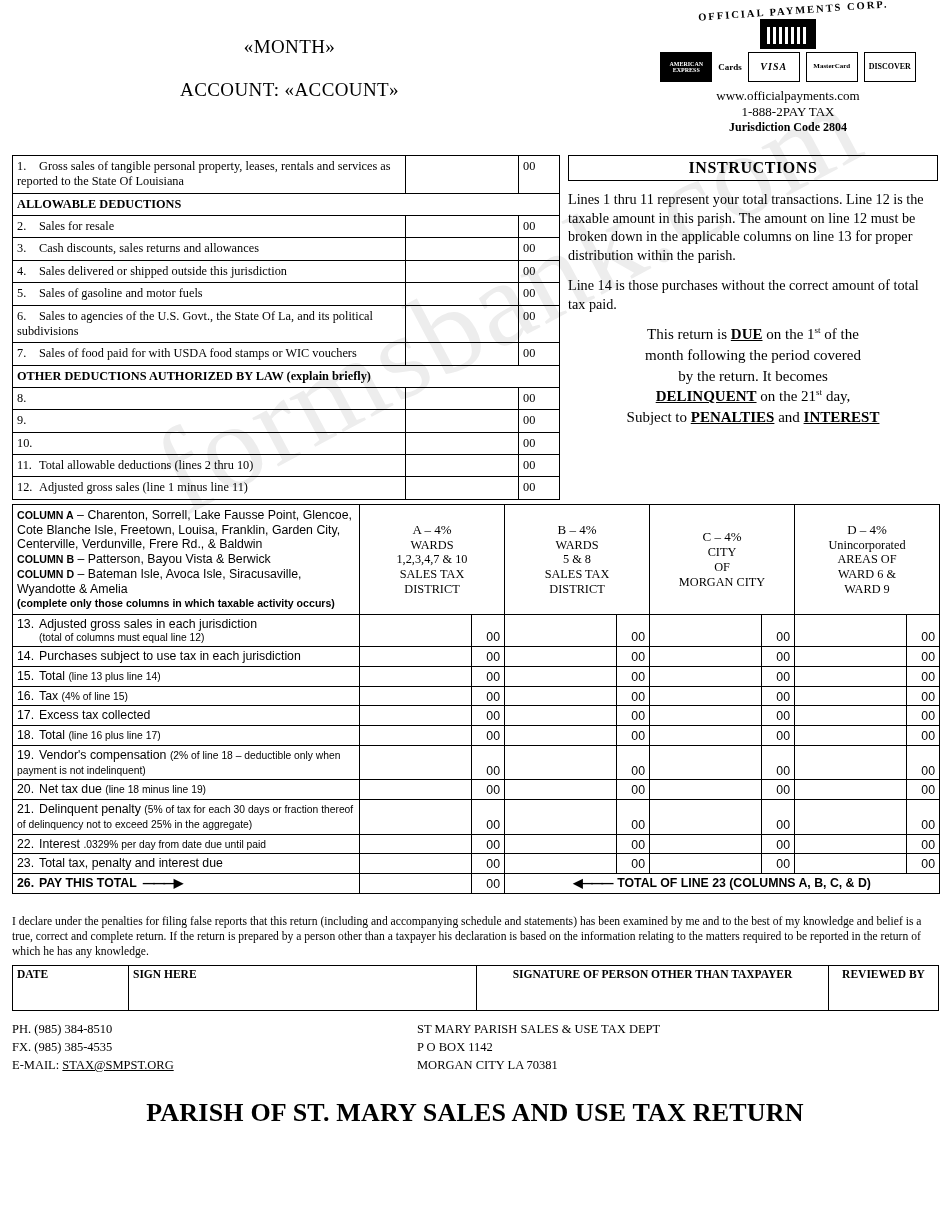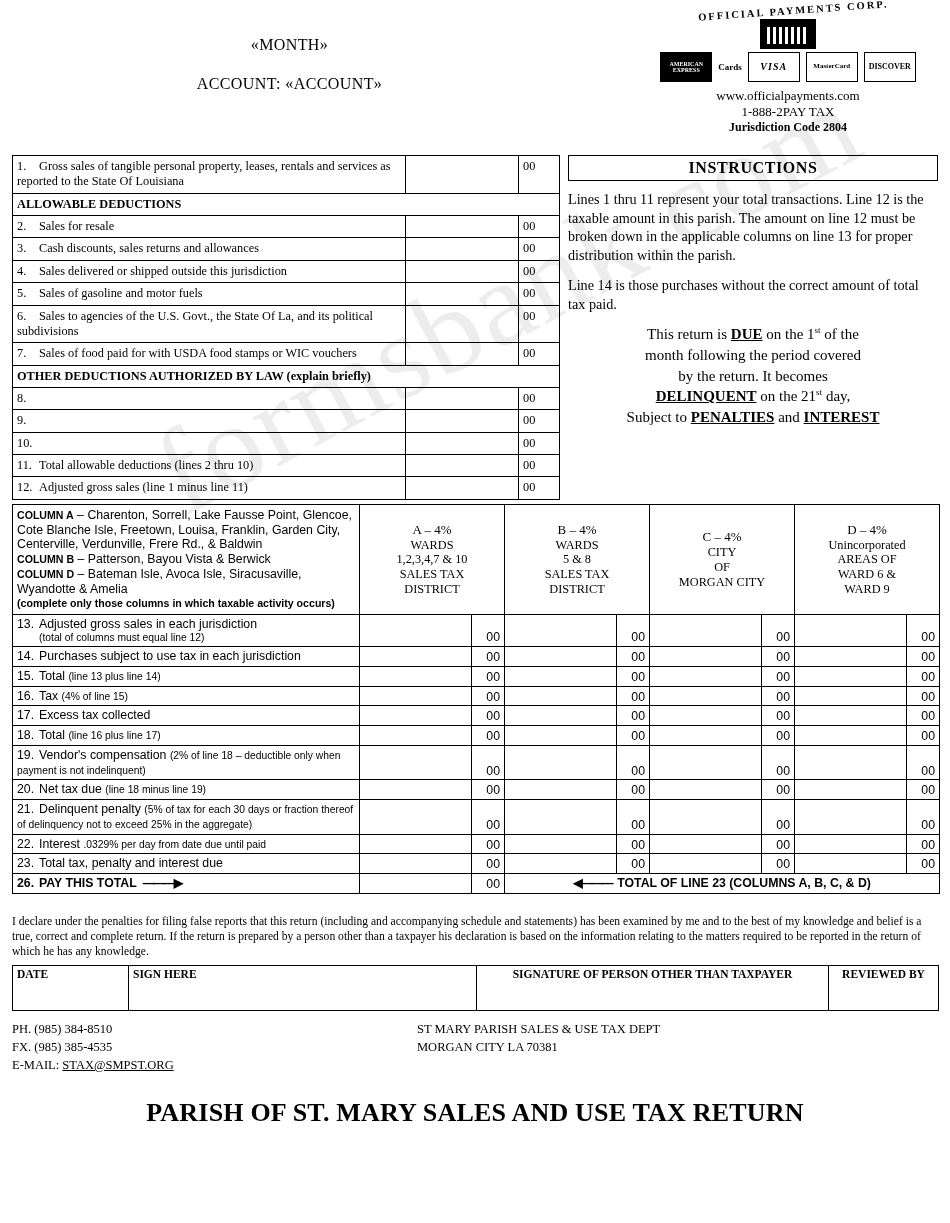--- a/index.html
+++ b/index.html
@@ -46,21 +46,21 @@
     height: 155px;
   }
   .hdr-left {
     position: absolute;
     left: 0; top: 36px;
     width: 555px;
     text-align: center;
     font-family: "Liberation Serif", serif;
   }
   .hdr-left .line {
-    font-size: 16px;
+    font-size: 19px;
     margin-bottom: 21px;
     letter-spacing: .4px;
   }
   .hdr-right {
     position: absolute;
     right: 0; top: 0;
     width: 300px;
     text-align: center;
     font-family: "Liberation Serif", serif;
   }
@@ -679,20 +679,21 @@
       </table>
 
     <div class="footer">
       <div class="foot-left">
         <div>PH. (985) 384-8510</div>
         <div>FX. (985) 385-4535</div>
         <div><span>E-MAIL: </span><span class="email-link">STAX@SMPST.ORG</span></div>
       </div>
       <div class="foot-right">
         <div>ST MARY PARISH SALES &amp; USE TAX DEPT</div>
+        <div>P O BOX 1142</div>
         <div>MORGAN CITY LA  70381</div>
       </div>
     </div>
 
     <div class="title-bottom">PARISH OF ST. MARY SALES AND USE TAX RETURN</div>
 
   </div>
 </div>
 
 </body></html>

